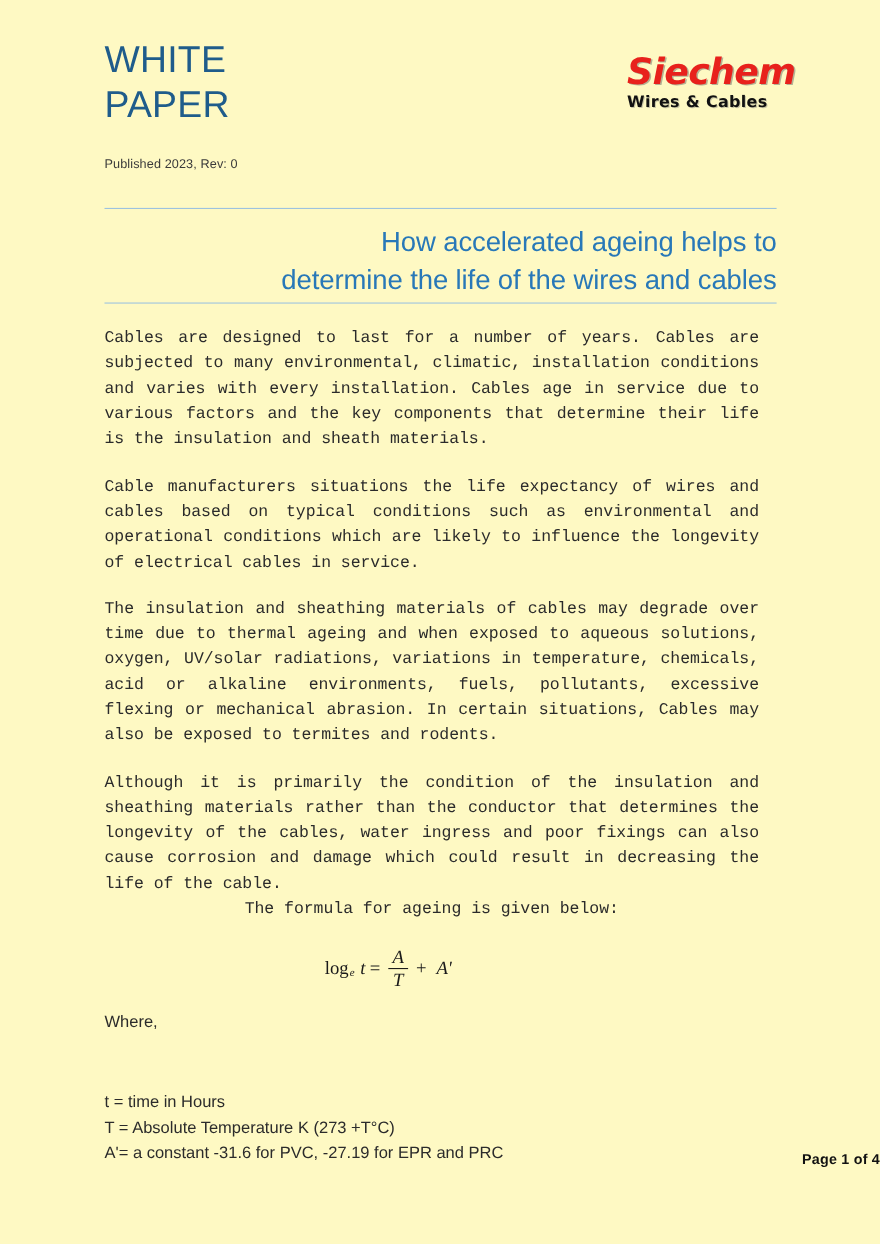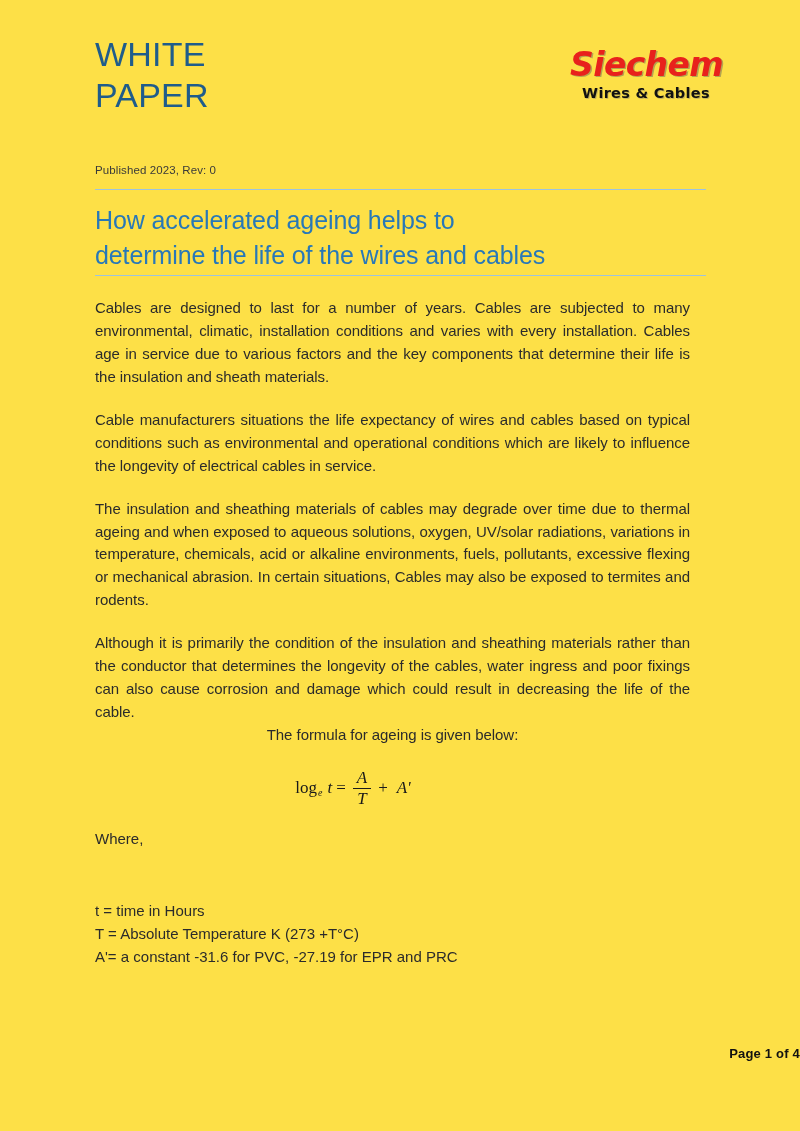--- a/index.html
+++ b/index.html
@@ -12,21 +12,21 @@
     height: 1131px;
     position: relative;
     font-family: "Liberation Sans", sans-serif;
     color: #2b2b2b;
     overflow: hidden;
   }
 
   .page {
     position: absolute;
     inset: 0;
-    background: #fde047;
+    background: #fef9c3;
   }
 
   
   .header {
     position: absolute;
     left: 95px;
     top: 34px;
     right: 80px;
     height: 110px;
   }
@@ -39,30 +39,29 @@
     margin: 0;
     white-space: pre-line;
   }
   .published {
     position: absolute;
     left: 95px;
     top: 144px;
     font-size: 11.5px;
     color: #3a3a3a;
     letter-spacing: 0.1px;
-    margin-top: 20px;
   }
 
   
   .logo {
     position: absolute;
     right: 78px;
     top: 48px;
     width: 152px;
-    text-align: center;
+    text-align: left;
     line-height: 1;
   }
   .logo-name {
     font-family: "DejaVu Sans", sans-serif;
     font-size: 33px;
     font-weight: bold;
     font-style: italic;
     color: #E8211C;
     letter-spacing: -0.6px;
     text-shadow: 1.4px 1.4px 0 rgba(90,90,90,0.45);
@@ -89,21 +88,21 @@
   }
   .rule-top { top: 189px; }
   .rule-bottom { top: 275px; }
 
   
   .doc-title {
     position: absolute;
     left: 95px;
     width: 611px;
     top: 203px;
-    text-align: left;
+    text-align: right;
     font-size: 25px;
     line-height: 1.38;
     color: #2878B8;
     font-weight: 400;
     white-space: pre-line;
     letter-spacing: -0.1px;
   }
 
   
   .body-col {
@@ -113,20 +112,21 @@
     width: 612px;
   }
   .para {
     font-size: 15px;
     line-height: 1.53;
     text-align: justify;
     text-justify: inter-word;
     margin: 0 17px 20px 0;
     color: #2b2b2b;
     letter-spacing: -0.05px;
+    font-family: Liberation Mono, monospace;
   }
   .para.tight { margin-bottom: 0; }
   .para.nojust { text-align: center; }
 
   
   .formula-wrap {
     margin: 22px 0 20px 0;
     text-align: center;
     font-family: "Liberation Serif", "DejaVu Serif", serif;
     color: #1a1a1a;

